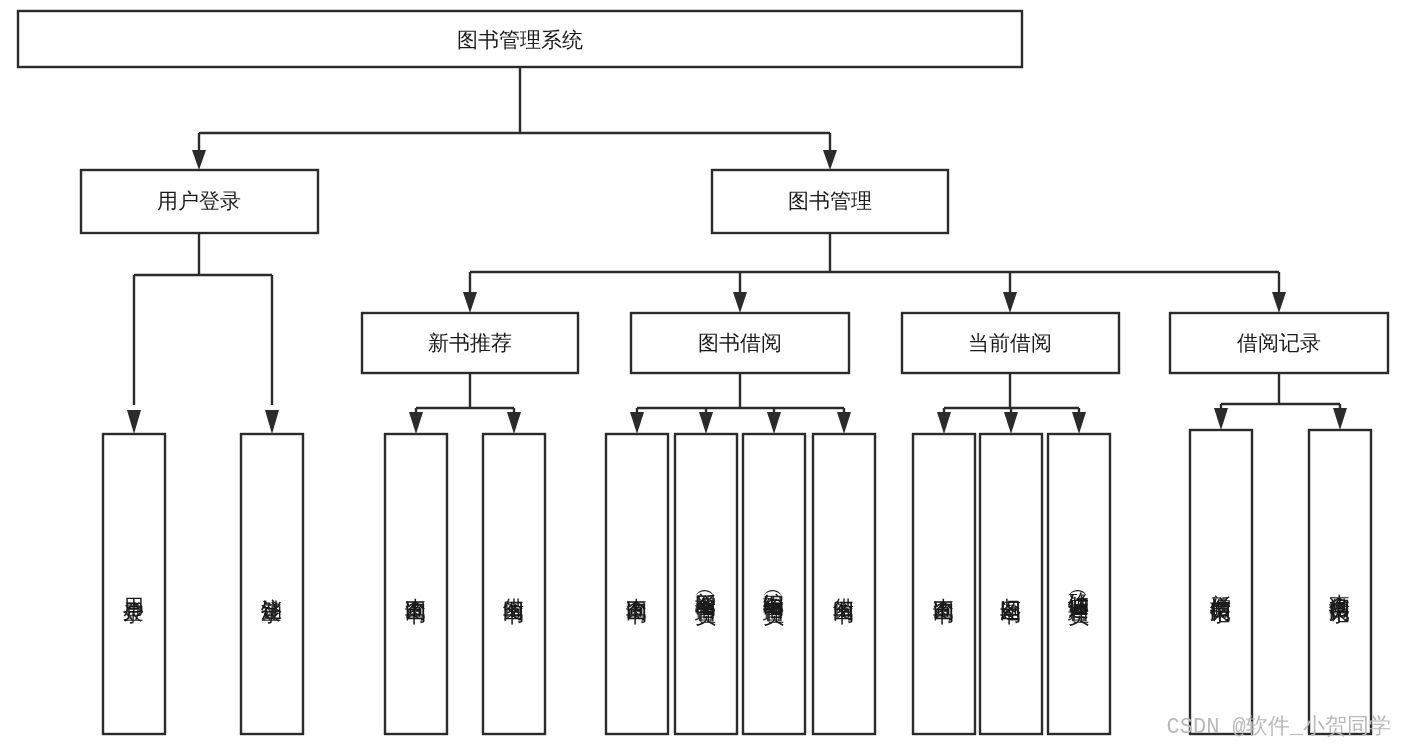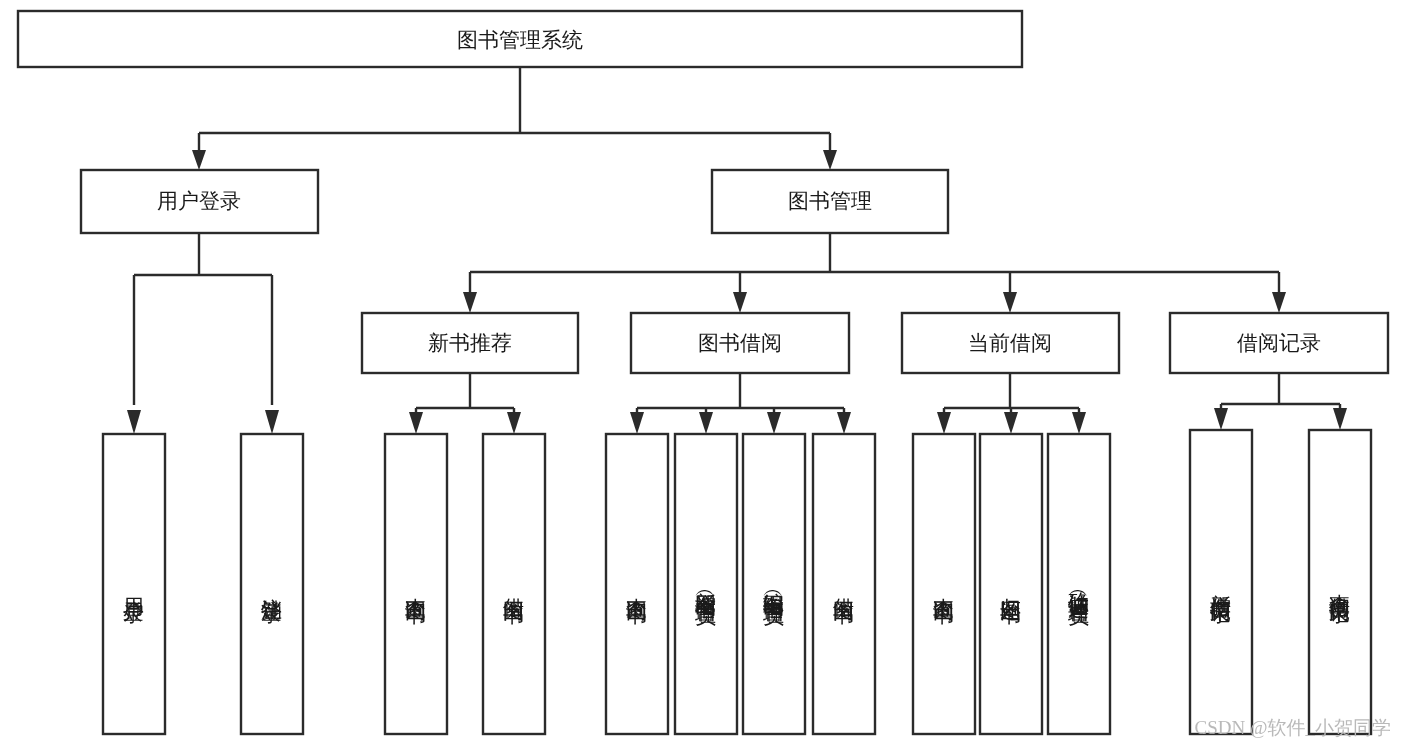--- a/index.html
+++ b/index.html
@@ -45,22 +45,22 @@
     font-family: "Liberation Sans", "DejaVu Sans", sans-serif;
     font-size: 21px;
     text-anchor: middle;
     writing-mode: vertical-rl;
     letter-spacing: 2px;
   }
   .watermark {
     position: absolute;
     right: 14px;
     bottom: 6px;
-    font-family: Liberation Serif, serif;
-    font-size: 19px;
+    font-family: Liberation Mono, monospace;
+    font-size: 22px;
     color: #b9b9b9;
     white-space: nowrap;
     user-select: none;
   }
 </style>
 </head>
 <body>
 
 <svg id="diagram" viewBox="0 0 1405 747">
 

